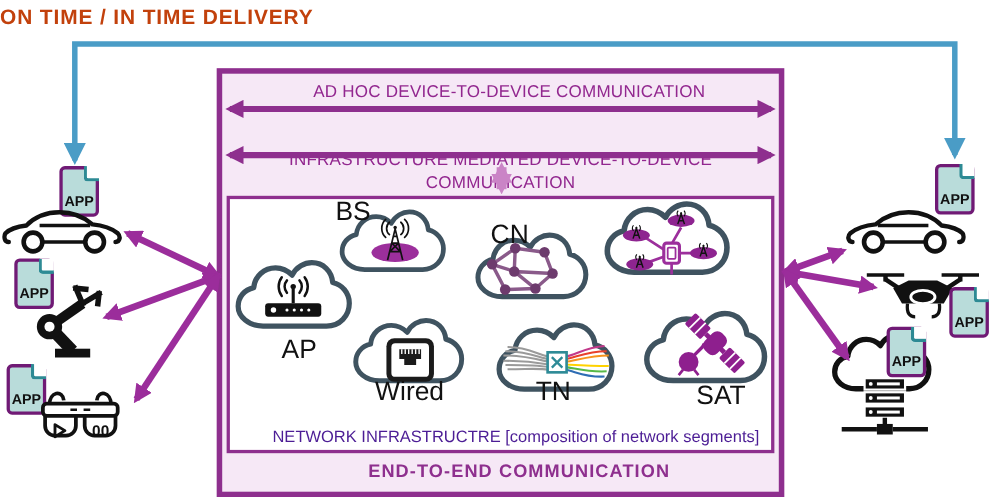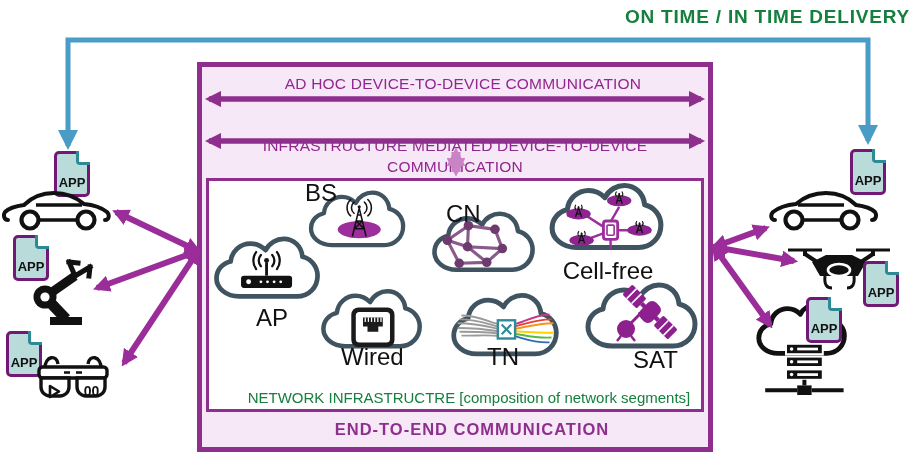--- a/index.html
+++ b/index.html
@@ -1,35 +1,35 @@
 <!DOCTYPE html>
 <html><head>
 <meta charset="utf-8">
 <style>
   html,body{margin:0;padding:0;background:#fff;}
   .canvas{position:relative;width:910px;height:452px;background:#fff;overflow:hidden;
           font-family:"Liberation Sans",sans-serif;}
   .abs{position:absolute;}
 
-  .title{position:absolute;left:0;right:0;top:6px;text-align:right;
-         color:#15803d;font-size:19px;font-weight:bold;letter-spacing:.8px;}
+  .title{position:absolute;left:0;right:0;top:6px;text-align:left;
+         color:#c2410c;font-size:19px;font-weight:bold;letter-spacing:.8px;}
 
   .outer-box{position:absolute;left:197px;top:62px;width:516px;height:390px;
              box-sizing:border-box;border:5px solid #8e2f8e;background:#f6e8f6;}
   .outer-box .band{position:absolute;left:0;right:0;text-align:center;
                    color:#92278f;font-size:15.5px;font-weight:500;letter-spacing:.2px;}
   .band.adhoc{top:8px;margin-left:16px;}
   .band.infra{top:43px;line-height:21px;margin-top:25px;}
   .band.infra span{display:inline-block;width:420px;}
   .band.e2e{bottom:8px;font-weight:bold;font-size:16.5px;letter-spacing:1px;color:#8e2f8e;padding-left:34px;}
 
   .inner-box{position:absolute;left:206px;top:178px;width:498px;height:234px;
              box-sizing:border-box;border:3px solid #8e2f8e;background:#fff;}
   .inner-box .caption{position:absolute;left:0;right:4px;bottom:3px;text-align:center;
-                      color:#15803d;font-size:15px;margin-left:32px;}
+                      color:#4c1d95;font-size:15px;margin-left:32px;}
 
   .seg-label{position:absolute;color:#111;font-size:24px;}
   .seg-label.ctr{text-align:center;}
 
   .app{position:absolute;width:36px;height:46px;background:#b9dcda;
        border:3px solid #701a75;border-radius:5px;box-sizing:border-box;
        display:flex;align-items:flex-end;justify-content:center;
        font-weight:bold;font-size:13px;color:#111;padding-bottom:4px;}
   .app::before{content:"";position:absolute;top:-3px;right:-3px;width:11px;height:11px;
        background:#fff;border-left:3px solid #2d8a94;border-bottom:3px solid #2d8a94;
@@ -101,21 +101,20 @@
       <ellipse cx="35" cy="57" rx="12" ry="5.5" fill="#8e2490"></ellipse>
       <ellipse cx="92" cy="47" rx="12" ry="5.5" fill="#8e2490"></ellipse>
       <use href="#minitower" x="32" y="31"></use>
       <use href="#minitower" x="72" y="18"></use>
       <use href="#minitower" x="35" y="57"></use>
       <use href="#minitower" x="92" y="47"></use>
       <rect x="56.5" y="38" width="14" height="18" rx="2.5" fill="#fff" stroke="#9c2f9c" stroke-width="2.8"></rect>
       <rect x="60" y="42" width="7" height="10" rx="1" fill="none" stroke="#9c2f9c" stroke-width="1.6"></rect>
     </g>
   </svg>
-  <div class="seg-label ctr" style="left:548px;top:257px;width:120px">Cell-free</div>
 
   <svg class="abs" style="left:210px;top:236px" width="115" height="68" viewBox="0 0 120 72">
     <path d="M30 64 C16 64 6 55 6 45 C6 36 12 29 21 27 C22 16 31 8 42 8 C48 8 54 11 58 15 C62 7 70 3 77 3 C88 3 96 11 97 22 C106 24 113 32 113 42 C113 54 104 64 91 64 Z" fill="#fff" stroke="#3f5360" stroke-width="5" stroke-linejoin="round"></path>
     <g>
       <rect x="32" y="42" width="54" height="13" rx="3" fill="#111"></rect>
       <circle cx="40" cy="48.5" r="2.6" fill="#fff"></circle>
       <circle cx="53" cy="48.5" r="1.5" fill="#fff"></circle>
         <circle cx="60" cy="48.5" r="1.5" fill="#fff"></circle>
       <circle cx="67" cy="48.5" r="1.5" fill="#fff"></circle>
         <circle cx="74" cy="48.5" r="1.5" fill="#fff"></circle>

